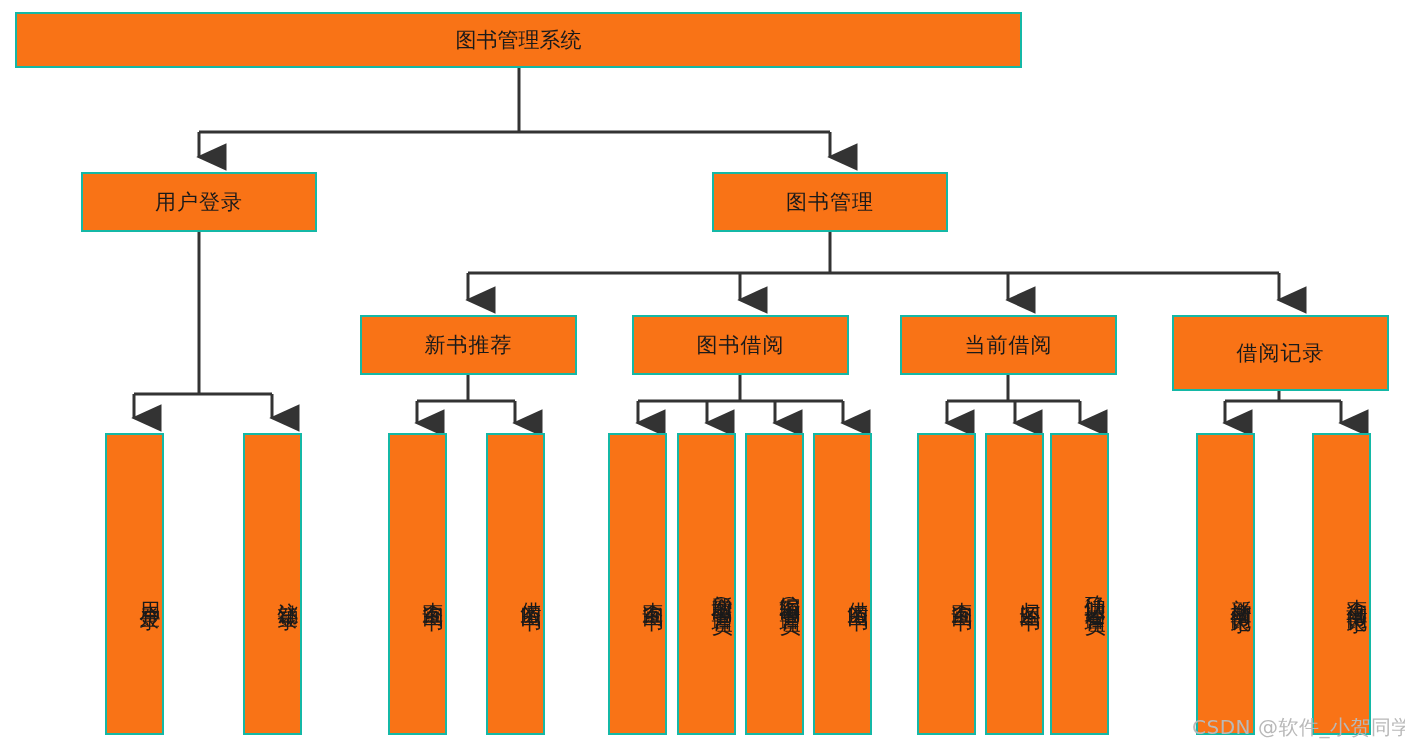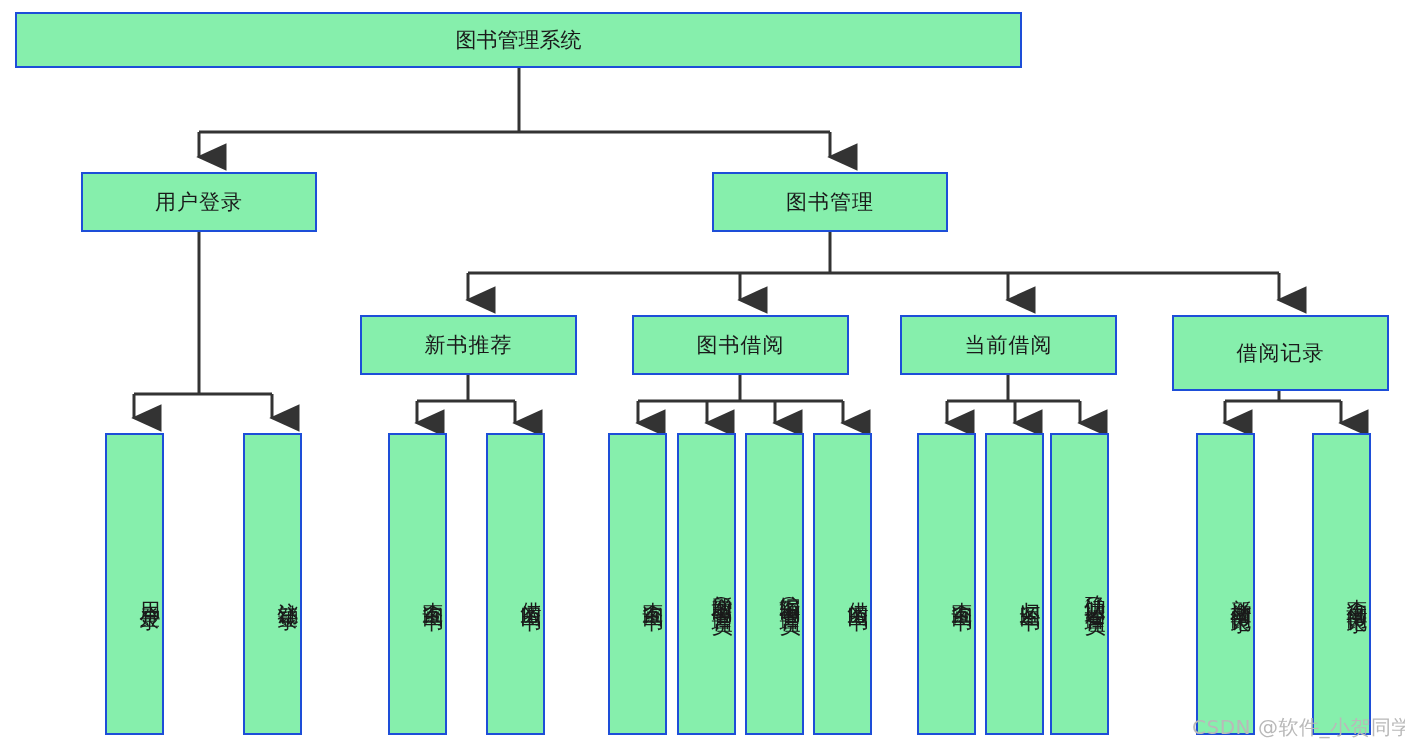--- a/index.html
+++ b/index.html
@@ -17,22 +17,22 @@
   }
   svg.lines{
     position:absolute;
     left:0;top:0;
     width:1405px;height:747px;
     pointer-events:none;
   }
   .node{
     position:absolute;
     box-sizing:border-box;
-    border:2px solid #1d4ed8;
-    background:#86efac;
+    border:2px solid #14b8a6;
+    background:#f97316;
     display:flex;
     align-items:center;
     justify-content:center;
     text-align:center;
     color:#1a1a1a;
     line-height:1.15;
   }
   .node.horiz{
     font-size:21px;
     letter-spacing:1px;

